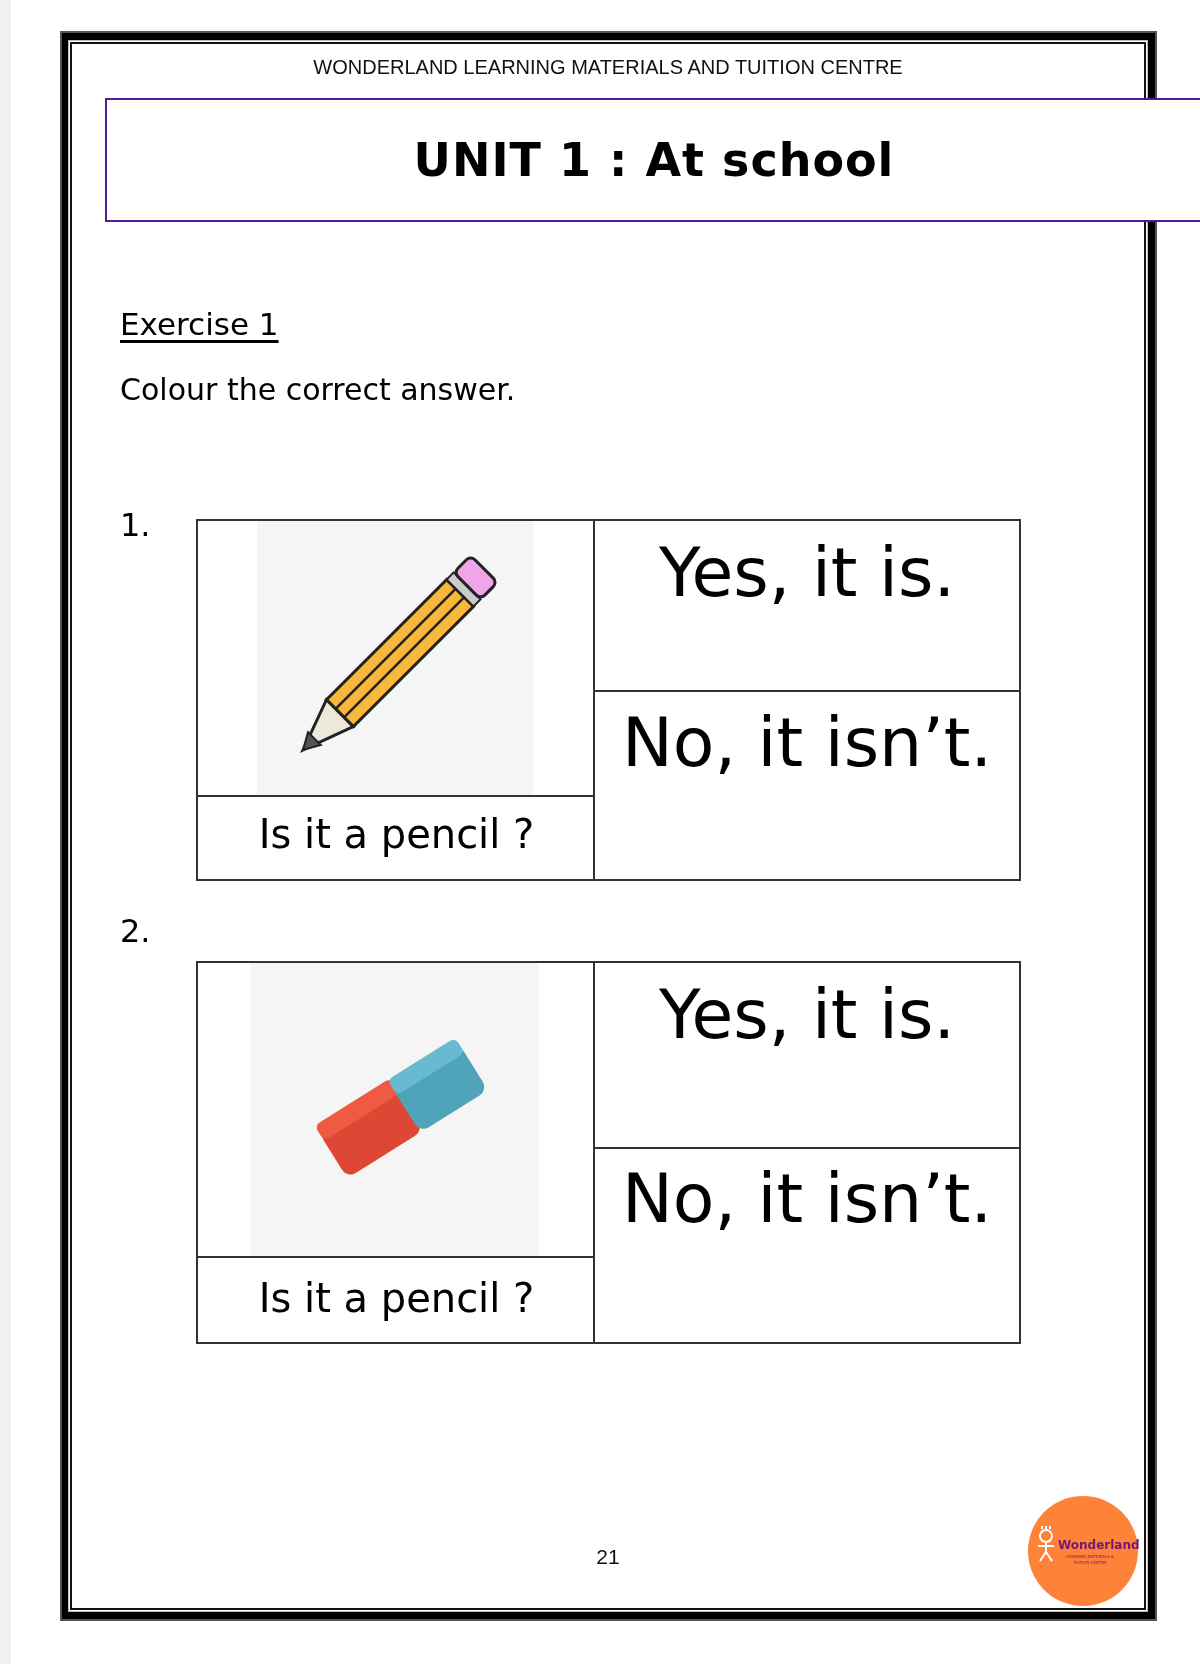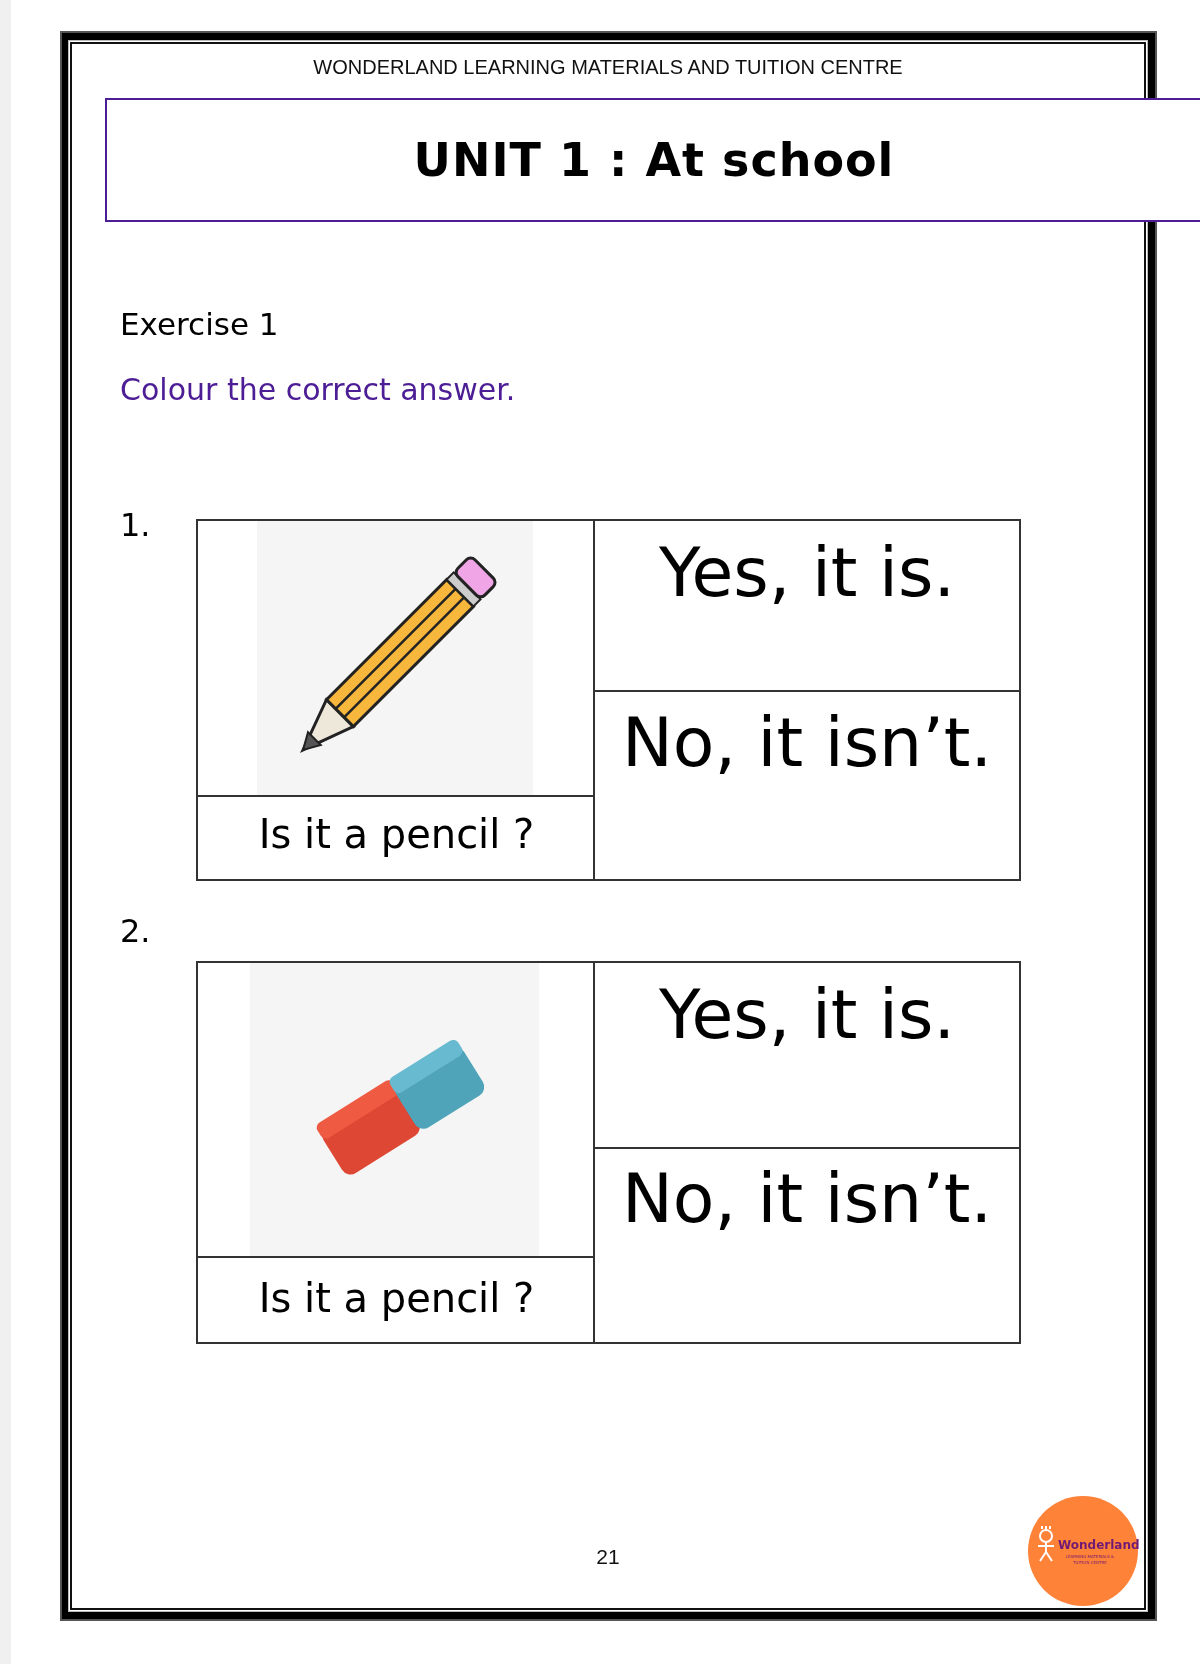--- a/index.html
+++ b/index.html
@@ -29,24 +29,24 @@
     position:absolute; left:105px; top:98px; width:1098px; height:124px;
     box-sizing:border-box; border:2px solid #4c1d95; background:#fff;
     display:flex; align-items:center; justify-content:center;
   }
   .title-text {
     font-family:"DejaVu Sans", sans-serif; font-weight:bold; font-size:46px; color:#000;
     letter-spacing:1px;
   }
   .ex-heading {
     position:absolute; left:120px; top:306px; font-size:31px; color:#000;
-    text-underline-offset:5px;
+    text-decoration:underline; text-underline-offset:5px;
   }
   .instr {
-    position:absolute; left:120px; top:372px; font-size:30px; color:#4c1d95;text-align:center;
+    position:absolute; left:120px; top:372px; font-size:30px; color:#000000;text-align:center;
   }
   .qnum { position:absolute; left:120px; font-size:32px; color:#000; }
   .qtable {
     position:absolute; left:196px; width:825px;
     box-sizing:border-box; border:2px solid #333; background:#fff;
   }
   .qtable .vline { position:absolute; top:0; bottom:0; width:2px; background:#333; }
   .qtable .hline { position:absolute; height:2px; background:#333; }
   .imgbox { position:absolute; background:#f5f5f5; }
   .qlabel {

